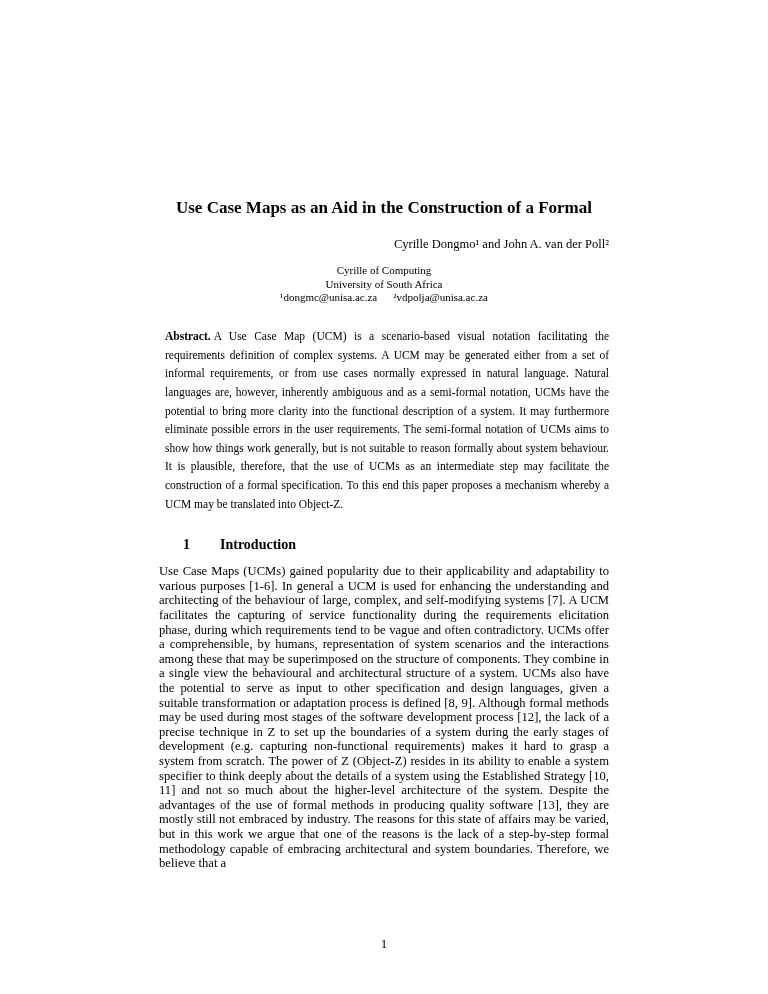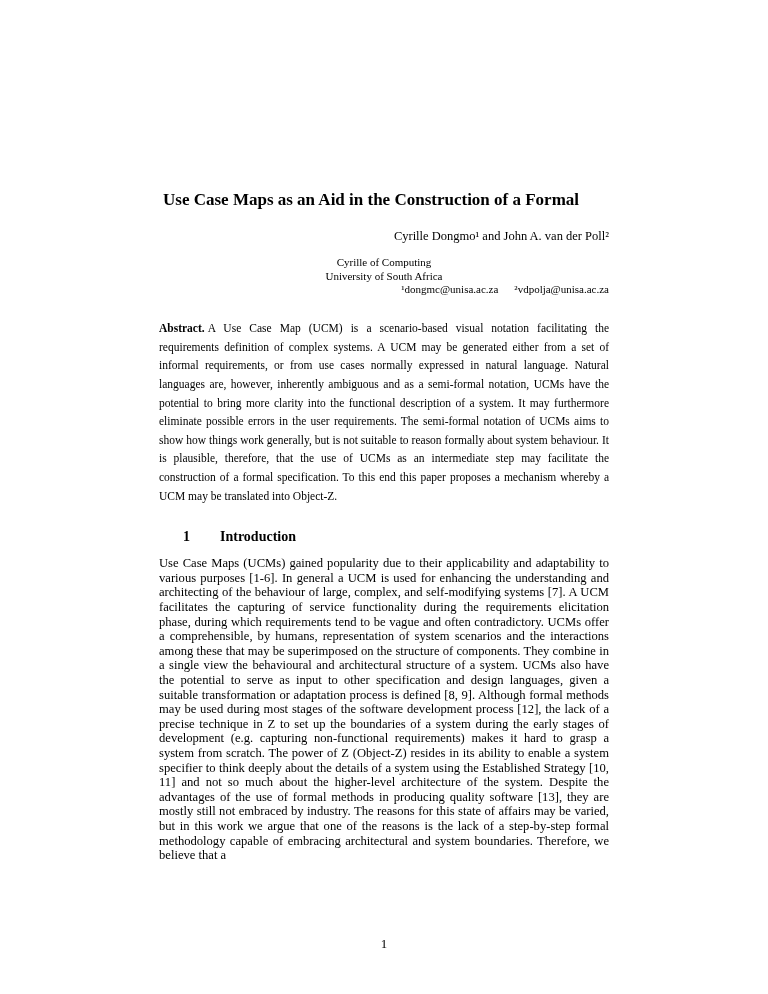--- a/index.html
+++ b/index.html
@@ -14,39 +14,40 @@
     overflow: hidden;
   }
   .page-content {
     width: 450px;
     margin: 0 auto;
     padding-top: 184px;
   }
   .paper-title {
     font-size: 17px;
     font-weight: bold;
+    text-align: center;
     line-height: 1.4;
-    margin: 4px;
+    margin: 12px;
   }
   .paper-title .title-line { display: block; }
   .authors-line {
     margin-top: 17px;
     font-size: 12.5px;
     text-align: right;
   }
   .affiliation {
     margin-top: 12px;
     font-size: 11px;
     text-align: center;
     line-height: 1.25;
   }
-  .emails { text-align: right; font-size: 11px; }
+  .emails { text-align: center; font-size: 11px; }
   .emails .email-1 { margin-right: 16px; }
   .abstract {
-    margin: 22px 0 0 0;
+    margin: 22px 0 0 6px;
     font-size: 11.5px;
     line-height: 1.62;
     text-align: justify;
   }
   .abstract-label { font-weight: bold; margin-right: 3px; }
   .section-heading {
     margin: 24px 0 0 0;
     padding-left: 24px;
     font-size: 14px;
     font-weight: bold;

